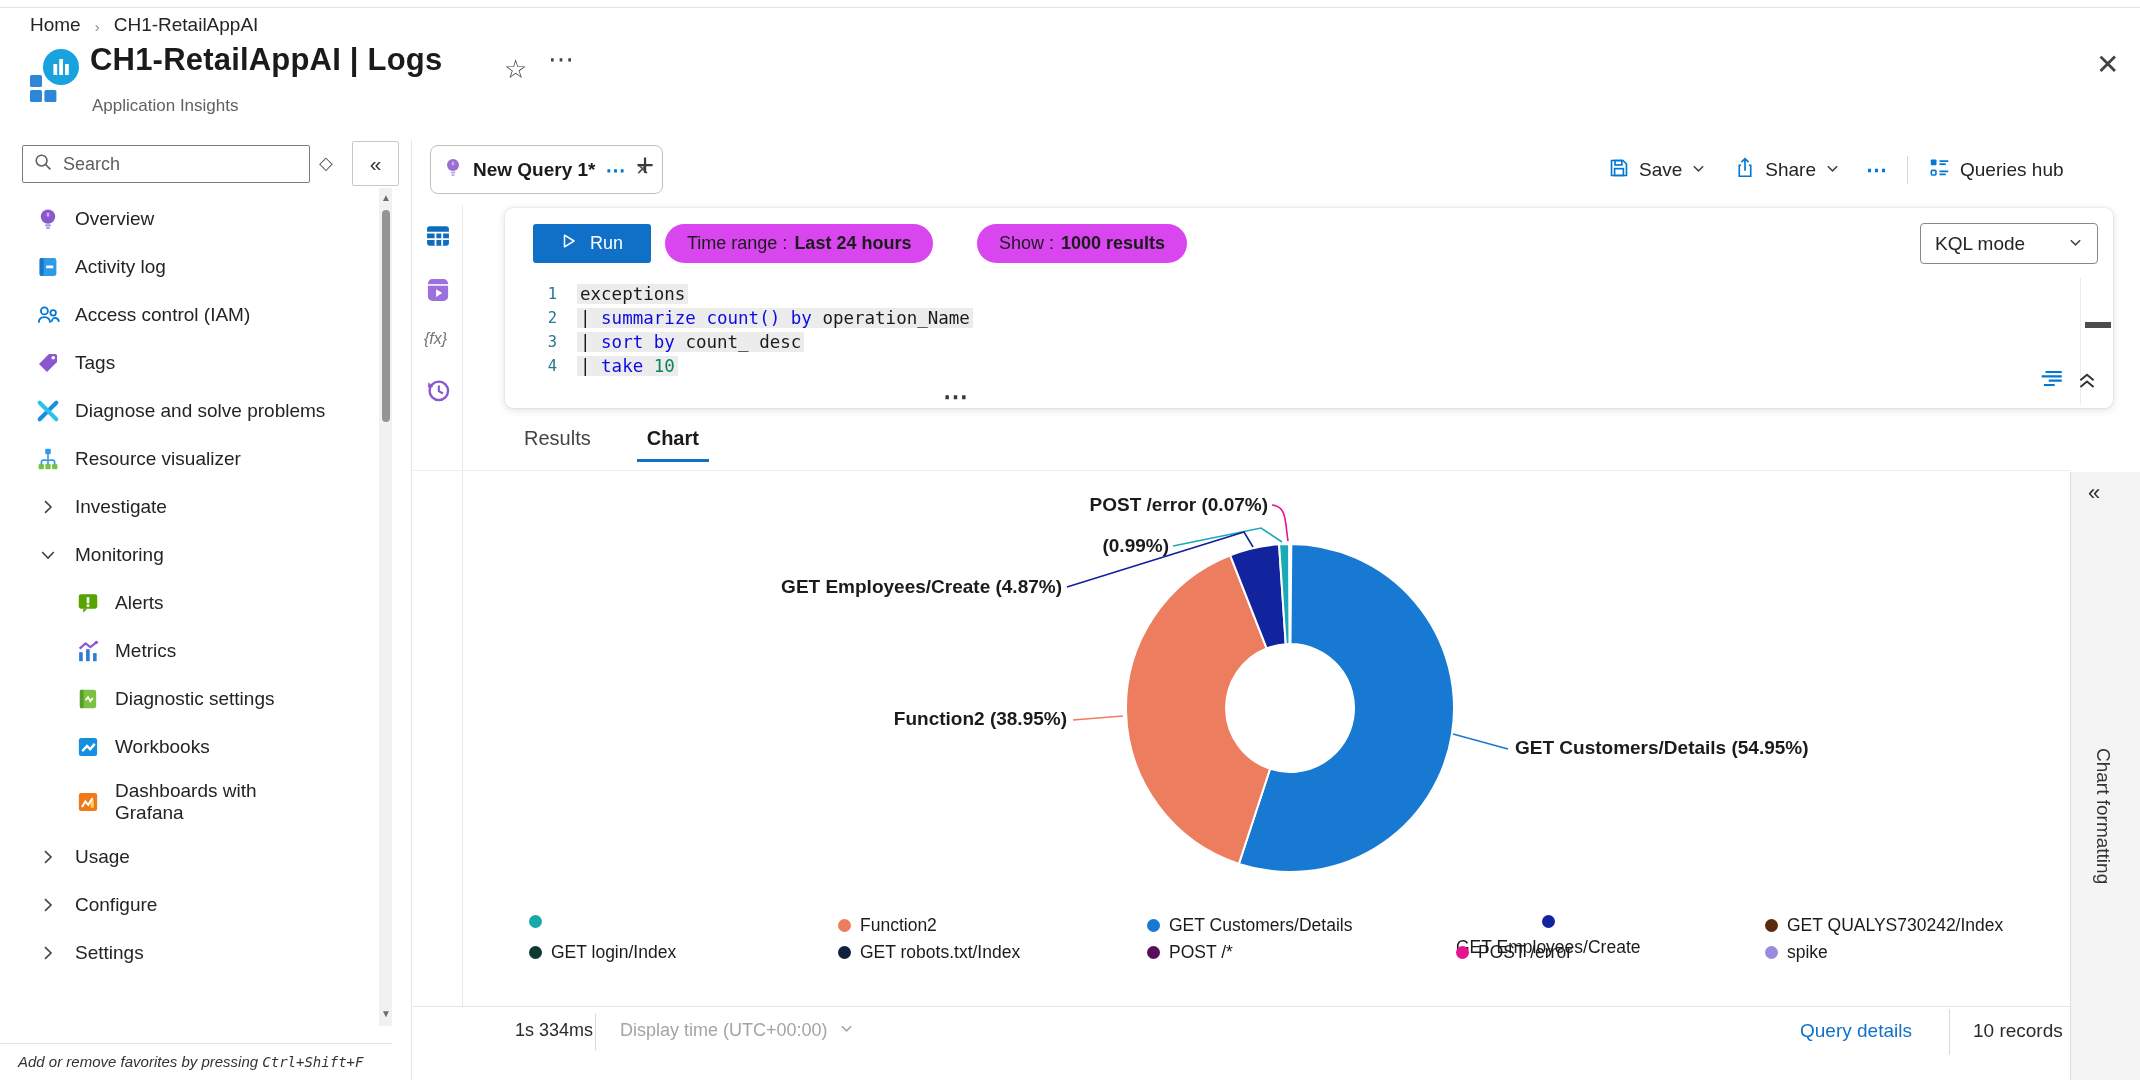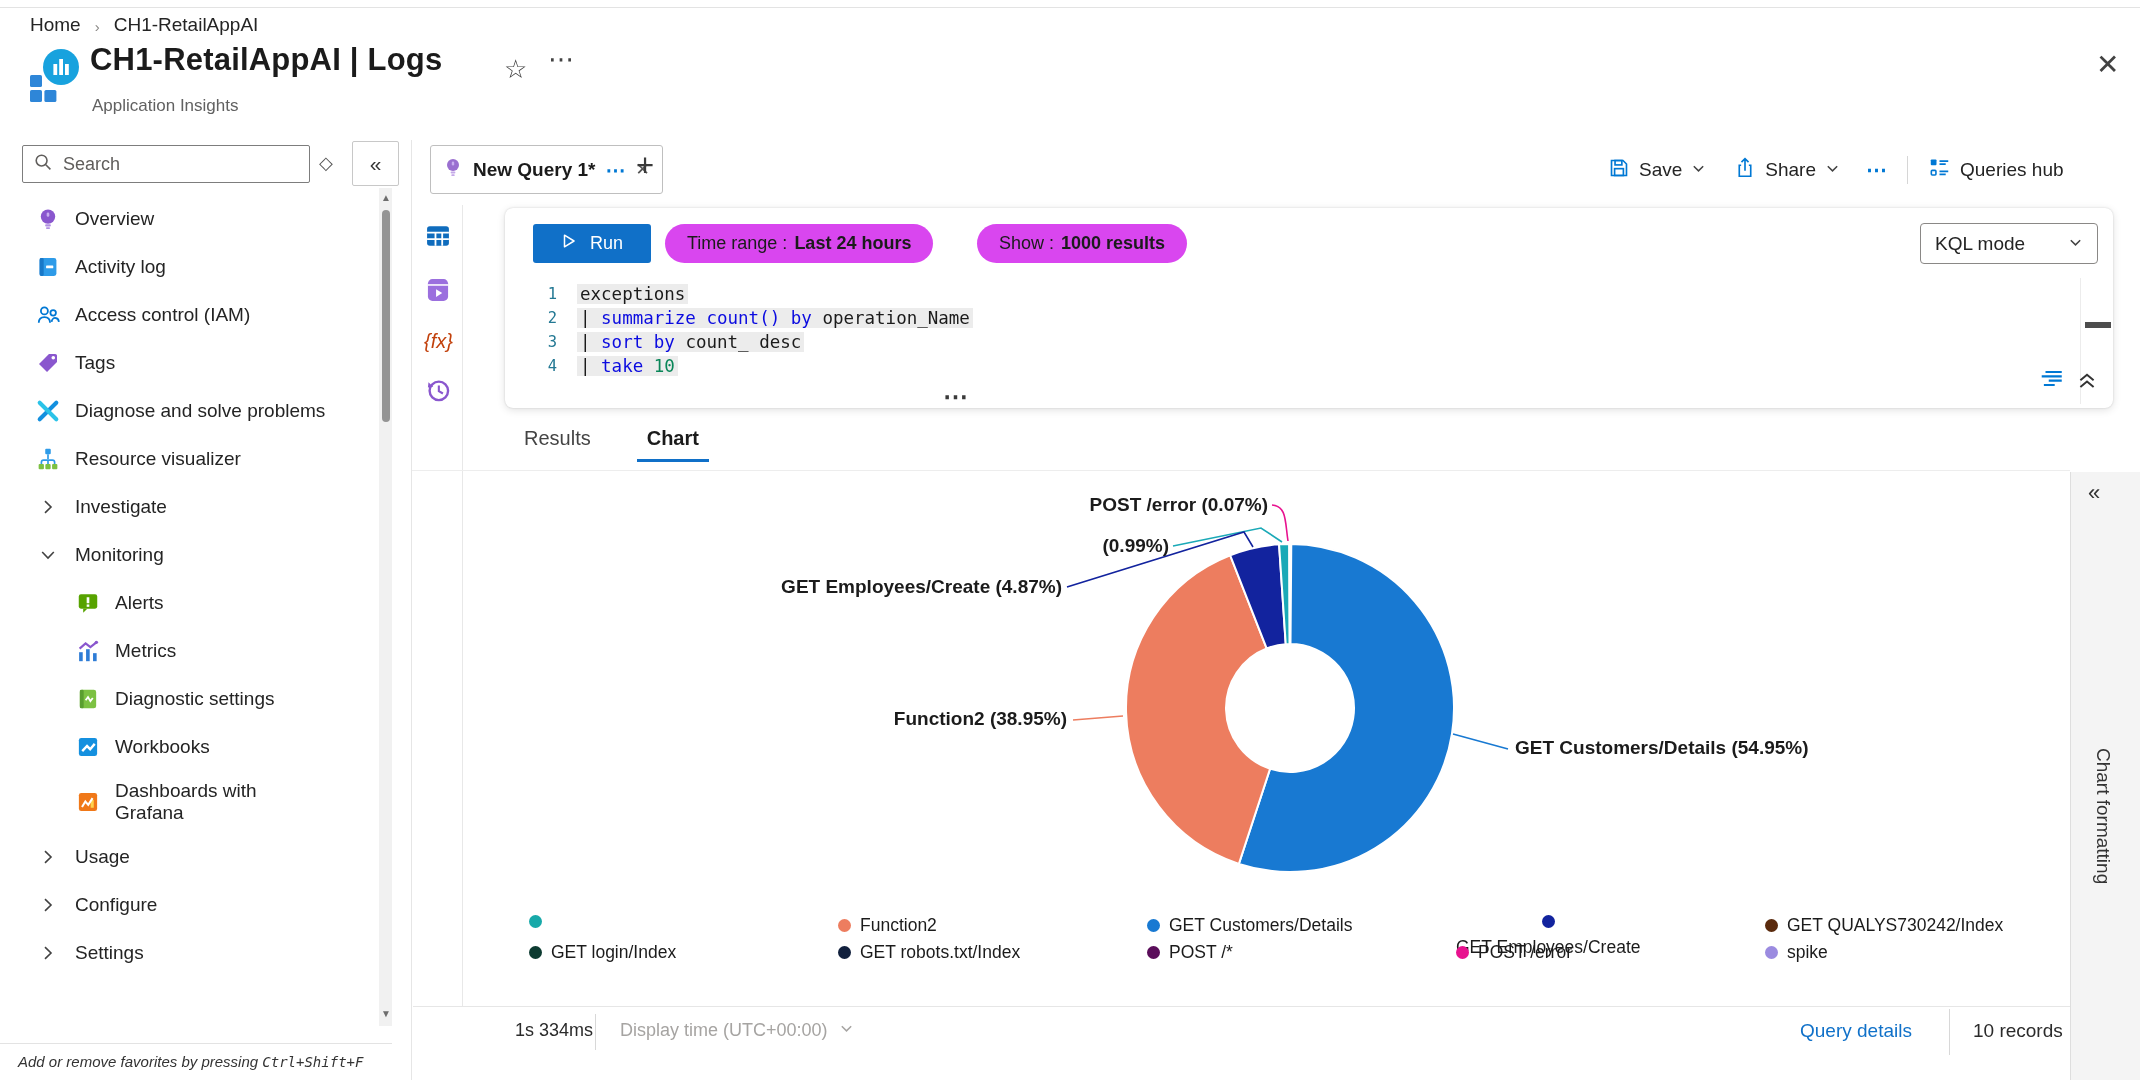--- a/index.html
+++ b/index.html
@@ -36,34 +36,34 @@
   .sb-ico,.sb-chev{width:24px;height:24px;flex:none;display:flex;align-items:center;justify-content:center}
   #sb-scroll-track{position:absolute;left:379px;top:48px;width:13px;height:838px;background:#f1f1f1}
   #sb-scroll-up{position:absolute;left:381px;top:52px;font-size:10px;color:#6d6d6d}
   #sb-scroll-down{position:absolute;left:381px;top:868px;font-size:10px;color:#6d6d6d}
   #sb-scroll-thumb{position:absolute;left:381.5px;top:70px;width:8px;height:212px;background:#949494;border-radius:4px;cursor:pointer}
   #sb-footer{position:absolute;left:0;top:903px;width:392px;border-top:1px solid #e3e3e3;padding:9px 0 0 18px;font-size:15px;font-style:italic;color:#333;box-sizing:border-box}
   #sb-footer code{font-family:"DejaVu Sans Mono",monospace;font-size:14px;font-style:italic}
   #main-divider{position:absolute;left:411px;top:140px;width:1px;height:940px;background:#e6e6e6}
 
   
-  #query-tab{position:absolute;left:430px;top:145px;height:49px;border:1px solid #bfbfbf;border-radius:3px;background:#fff;display:flex;align-items:center;gap:10px;padding:0 12px;box-sizing:border-box;cursor:pointer}
+  #query-tab{position:absolute;left:430px;top:145px;height:49px;border:1px solid #bfbfbf;border-radius:8px;background:#fff;display:flex;align-items:center;gap:10px;padding:0 12px;box-sizing:border-box;cursor:pointer}
   #tab-title{font-size:19px;font-weight:700;color:#1b1b1b;white-space:nowrap}
   #tab-more{color:#0078D4;font-size:20px;font-weight:700;cursor:pointer}
   #tab-close{color:#555;font-size:17px;cursor:pointer}
   #new-tab{position:absolute;left:636px;top:150px;font-size:31px;font-weight:300;color:#3a3a3a;cursor:pointer;line-height:1}
   #tab-actions{position:absolute;left:1608px;top:150px;height:40px;display:flex;align-items:center;font-size:19px;color:#242424}
   .ta-group{display:flex;align-items:center;gap:9px;cursor:pointer}
   .ta-div{width:1px;height:28px;background:#d6d6d6;margin:0 20px}
   #ta-more{color:#0078D4;font-weight:700;font-size:21px;margin-left:26px;cursor:pointer}
   #ta-share{margin-left:28px}
 
   
   .strip-ico{position:absolute;left:424px;width:28px;height:28px;cursor:pointer}
-  #si-fx{font-size:20px;font-style:italic;color:#c2410c;white-space:nowrap}
+  #si-fx{font-size:16px;font-style:italic;color:#737373;white-space:nowrap}
   #strip-vline{position:absolute;left:462px;top:205px;width:1px;height:801px;background:#e8e8e8}
 
   
   #editor-panel{position:absolute;left:505px;top:208px;width:1608px;height:200px;background:#fff;border-radius:8px;box-shadow:0 0 2px rgba(0,0,0,.16),0 2px 9px rgba(0,0,0,.12)}
   #run-btn{position:absolute;left:28px;top:16px;width:118px;height:39px;background:#1070C8;color:#fff;border:none;border-radius:3px;font-size:18px;font-family:inherit;display:flex;align-items:center;justify-content:center;gap:13px;cursor:pointer}
   .pill{position:absolute;top:16px;height:39px;background:#d946ef;border-radius:20px;display:flex;align-items:center;gap:7px;padding:0 22px;font-size:18px;color:#1b1b1b;cursor:pointer;box-sizing:border-box}
   .pill b{font-weight:700}
   #pill-time{left:160px}
   #pill-show{left:472px}
   #kql-select{position:absolute;right:15px;top:15px;width:178px;height:41px;border:1px solid #8a8886;border-radius:4px;background:#fff;display:flex;align-items:center;justify-content:space-between;padding:0 14px;font-size:19px;box-sizing:border-box;cursor:pointer}

